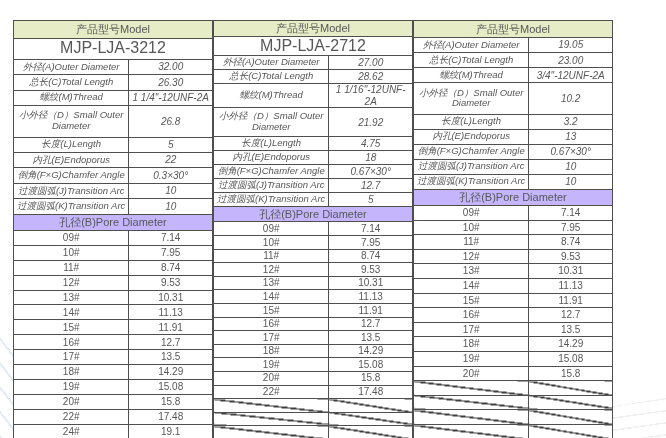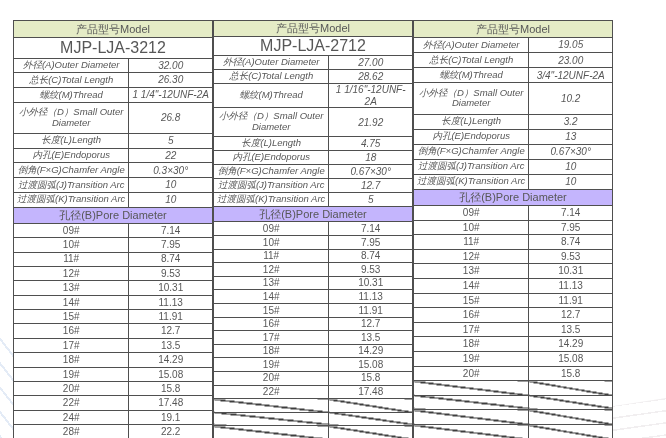--- a/index.html
+++ b/index.html
@@ -169,24 +169,20 @@
           <td>15.8</td>
         </tr>
         <tr class="pore-row">
           <td>22#</td>
           <td>17.48</td>
         </tr>
         <tr class="pore-row">
           <td>24#</td>
           <td>19.1</td>
         </tr>
-        <tr class="pore-row">
-          <td>28#</td>
-          <td>22.2</td>
-        </tr>
       </tbody>
   </table>
 
   <table class="spec-table">
     <colgroup>
         <col class="c-label">
         <col class="c-value">
       </colgroup>
     <tbody>
       <tr class="hdr-row">

